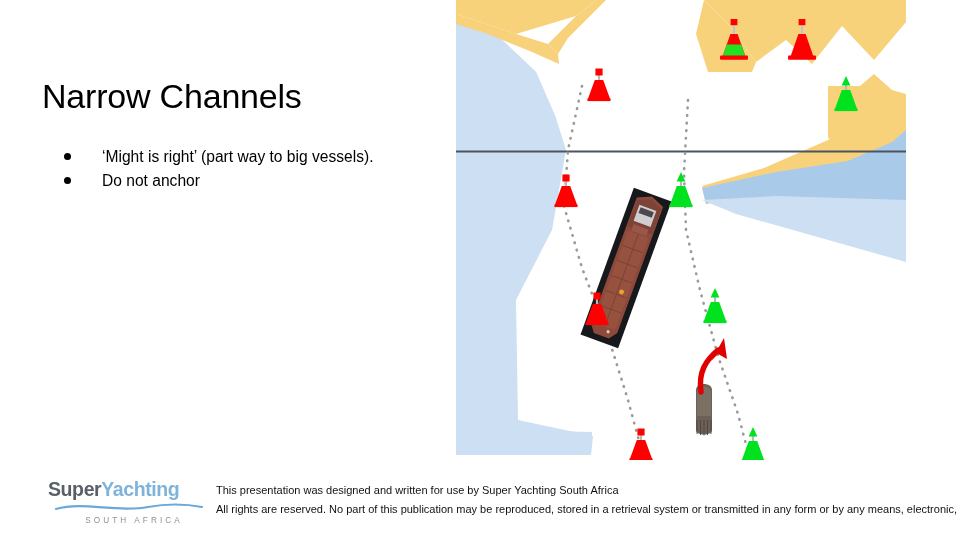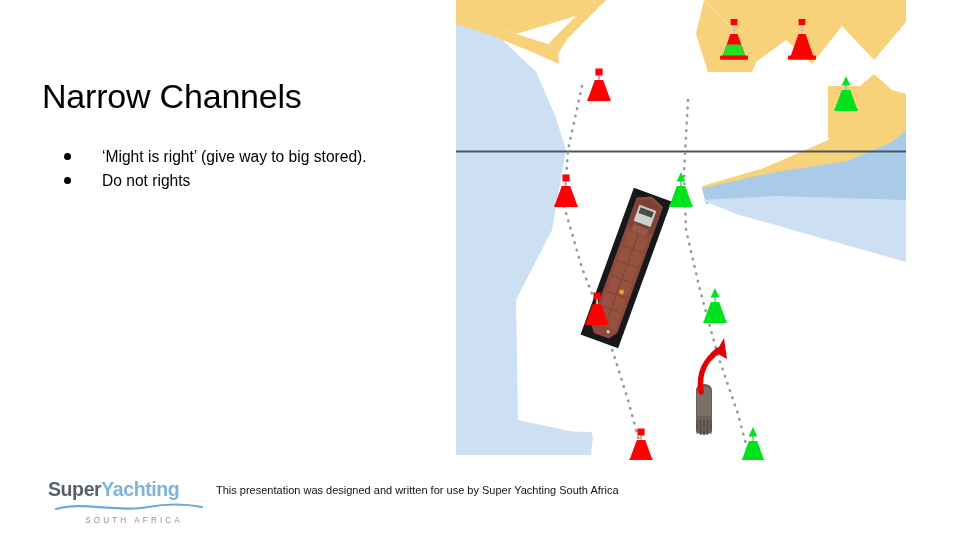--- a/index.html
+++ b/index.html
@@ -101,25 +101,25 @@
 </head>
 <body>
 
 <div id="slide">
 
   <h1 id="title">Narrow Channels</h1>
 
   <ul id="bullets">
     <li>
       <span class="dot"></span>
-      <span>‘Might is right’ (give way to big stored).</span>
+      <span>‘Might is right’ (part way to big vessels).</span>
     </li>
     <li>
       <span class="dot"></span>
-      <span>Do not rights</span>
+      <span>Do not anchor</span>
     </li>
   </ul>
 
   <div id="chart">
     <svg width="450" height="460" viewBox="0 0 450 460" xmlns="http://www.w3.org/2000/svg">
       <defs>
 
         <g id="buoyRed">
           <rect x="-1.1" y="-26" width="2.2" height="18" fill="#b9b9b9"></rect>
           <rect x="-3.6" y="-31.5" width="7.2" height="7" fill="#ff0000"></rect>
@@ -257,15 +257,16 @@
       <span class="w-super">Super</span><span class="w-yacht">Yachting</span>
     </div>
     <svg class="swoosh" viewBox="0 0 150 12">
       <path d="M 2 7 C 30 -1 62 11 94 5 C 116 1 132 2 148 5" fill="none" stroke="#6aa8d8" stroke-width="2.2" stroke-linecap="round"></path>
     </svg>
     <div class="sub">SOUTH AFRICA</div>
   </div>
 
   <div id="copyright">
     <div>This presentation was designed and written for use by Super Yachting South Africa</div>
+    <div>All rights are reserved.  No part of this publication may be reproduced, stored in a retrieval system or transmitted in any form or by any means, electronic,</div>
   </div>
 
 </div>
 
 </body></html>

